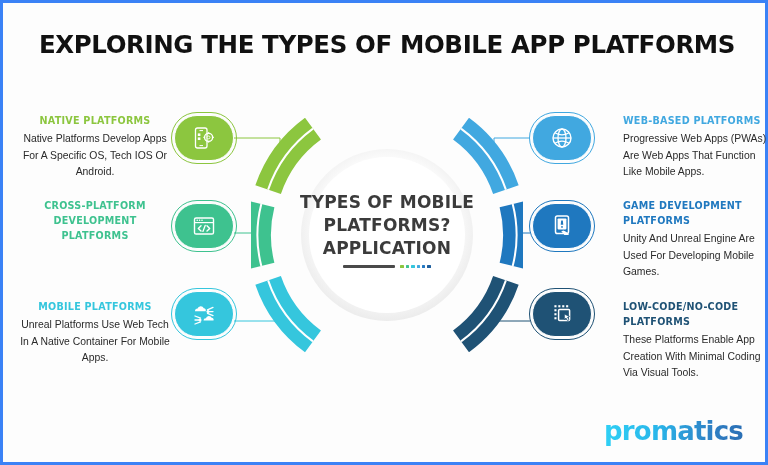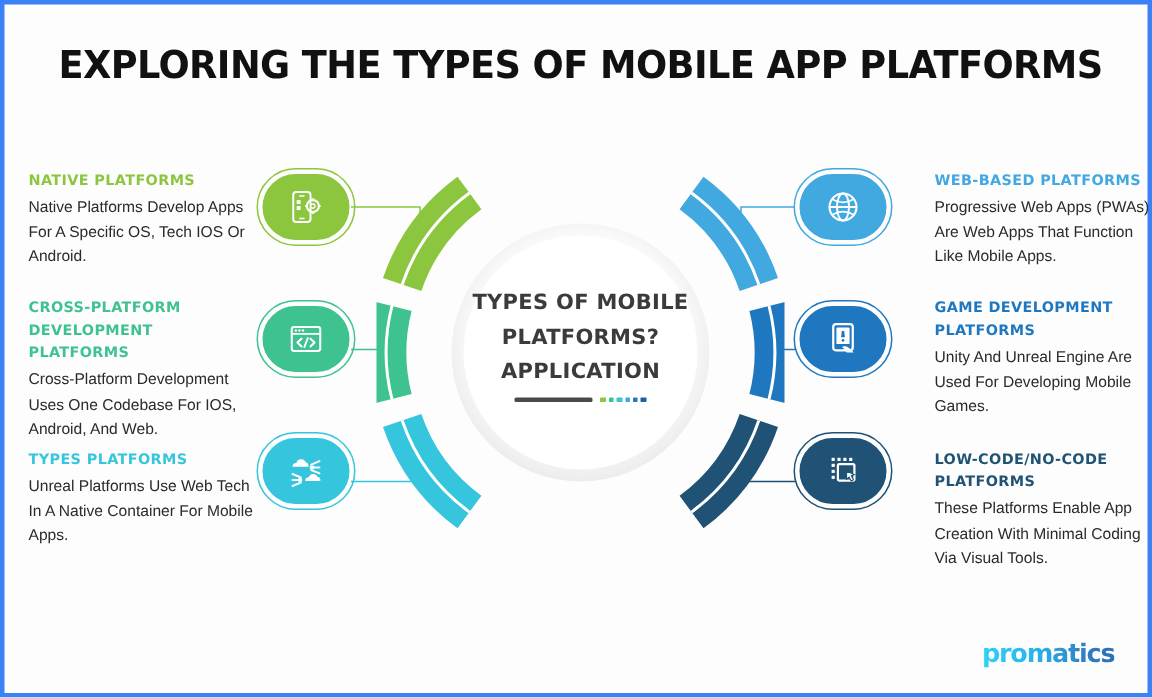--- a/index.html
+++ b/index.html
@@ -35,21 +35,21 @@
     color: #111111;
     font-family: "DejaVu Sans", sans-serif;
     transform: scaleX(0.96);
   }
 
   
   .block {
     position: absolute;
     width: 152px;
   }
-  .block.left  { left: 16px;  text-align: left; }
+  .block.left  { left: 16px;  text-align: center; }
   .block.right { left: 620px; text-align: left; }
 
   .block-head {
     font-size: 9.6px;
     font-weight: 700;
     letter-spacing: 0.25px;
     line-height: 15px;
     margin-bottom: 3px;
     font-family: "DejaVu Sans", sans-serif;
   }
@@ -66,21 +66,21 @@
     top: 96px;
     width: 272px;
     height: 272px;
   }
   .center-text {
     position: absolute;
     left: 296px;
     top: 188px;
     width: 176px;
     text-align: center;
-    font-size: 14px;
+    font-size: 17px;
     font-weight: 700;
     line-height: 23px;
     color: #3b3b3b;
     letter-spacing: 0.2px;
     font-family: "DejaVu Sans", sans-serif;
   }
   .divider {
     position: absolute;
     left: 296px;
     top: 262px;
@@ -133,21 +133,21 @@
     width: 768px;
     height: 465px;
     pointer-events: none;
   }
 
   
   .logo {
     position: absolute;
     right: 22px;
     bottom: 16px;
-    font-size: 17px;
+    font-size: 26px;
     font-weight: 800;
     letter-spacing: -0.8px;
     font-family: "DejaVu Sans", sans-serif;
     background: linear-gradient(90deg, #2fd0f5 0%, #29b6ea 38%, #2f7fc4 78%, #2a6fb5 100%);
     -webkit-background-clip: text;
     background-clip: text;
     color: transparent;
   }
 </style>
 </head>
@@ -225,25 +225,24 @@
     <span class="dot" style="background:#1f5f9e"></span>
   </div>
 
   <div class="block left" style="top:110px">
     <div class="block-head" style="color:#8cc63f">NATIVE PLATFORMS</div>
     <div class="block-body">Native Platforms Develop Apps For A Specific OS, Tech IOS Or Android.</div>
   </div>
 
   <div class="block left" style="top:195px">
     <div class="block-head" style="color:#3ec28f">CROSS-PLATFORM DEVELOPMENT PLATFORMS</div>
-    <div class="block-body">Cross-Platform Development Uses One Codebase For IOS, Android, And Web.</div>
   </div>
 
   <div class="block left" style="top:296px">
-    <div class="block-head" style="color:#35c6dd">TYPES PLATFORMS</div>
+    <div class="block-head" style="color:#35c6dd">MOBILE PLATFORMS</div>
     <div class="block-body">Unreal Platforms Use Web Tech In A Native Container For Mobile Apps.</div>
   </div>
 
   <div class="block right" style="top:110px">
     <div class="block-head" style="color:#41a8e0">WEB-BASED PLATFORMS</div>
     <div class="block-body">Progressive Web Apps (PWAs) Are Web Apps That Function Like Mobile Apps.</div>
   </div>
 
   <div class="block right" style="top:195px">
     <div class="block-head" style="color:#1f78bf">GAME DEVELOPMENT PLATFORMS</div>

